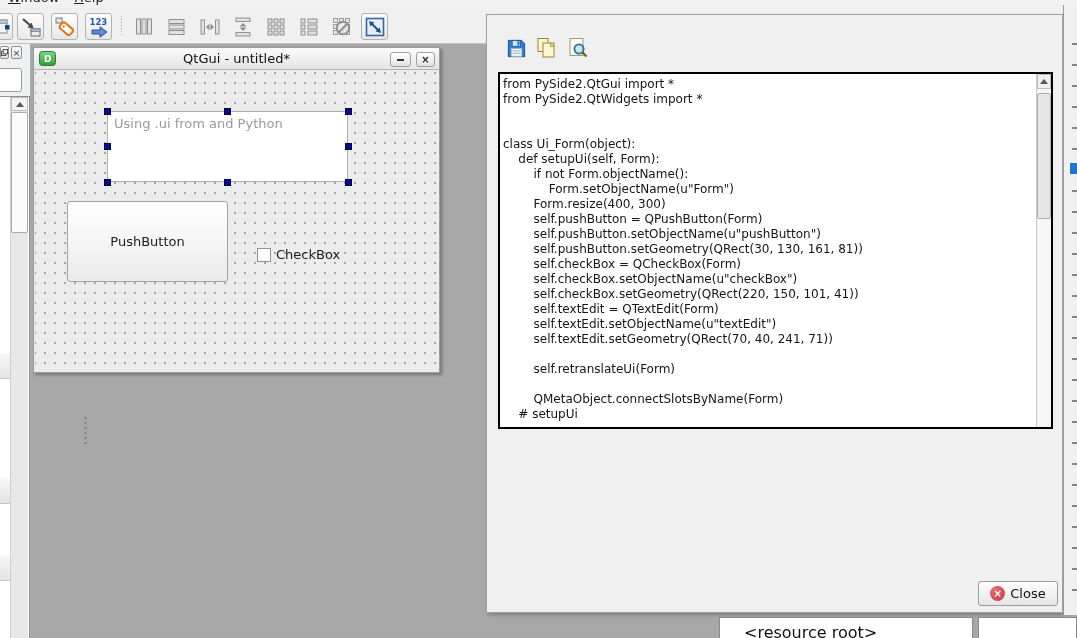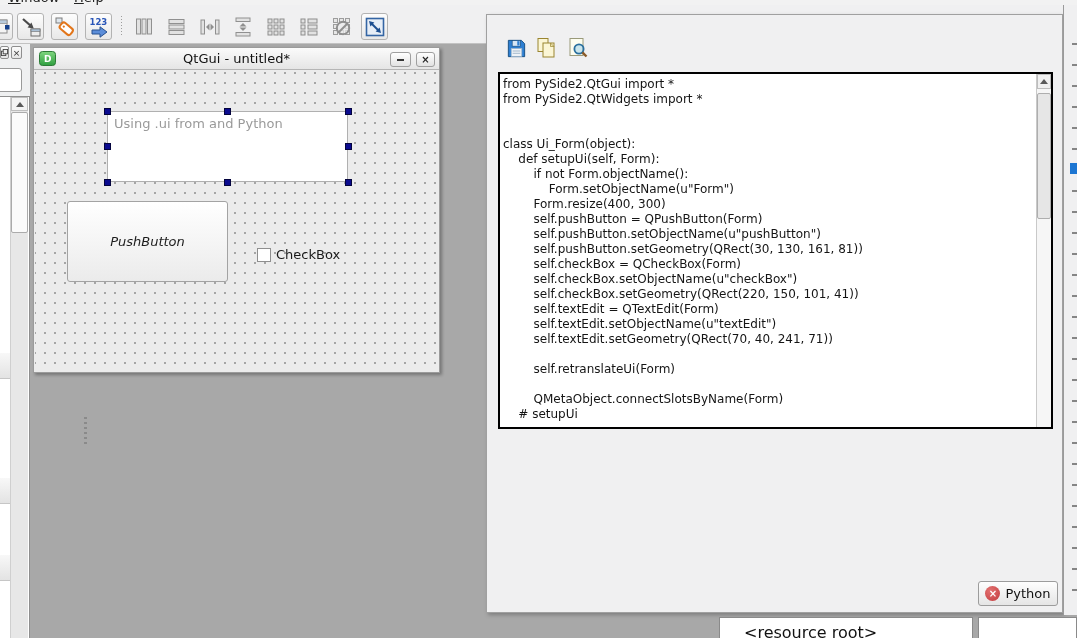--- a/index.html
+++ b/index.html
@@ -42,21 +42,21 @@
   #formwin-title { position:absolute; left:0; top:0; width:100%; height:22px; background:linear-gradient(#fbfbfb,#e5e5e5); border-bottom:1px solid #b5b5b5; display:flex; align-items:center; }
   #formwin-title .title-text { position:absolute; left:0; right:0; text-align:center; font-size:13px; color:#111; }
   .winbtn { position:absolute; top:4px; height:15px; border:1px solid #9f9f9f; border-radius:3px; background:linear-gradient(#ffffff,#e2e2e2); display:flex; align-items:center; justify-content:center; font-size:10px; font-weight:bold; color:#222; }
   #formcanvas { position:absolute; left:1px; top:22px; right:1px; bottom:1px;
     background-color:#ececec;
     background-image:radial-gradient(circle,#a6a6a6 0.9px,transparent 1.1px);
     background-size:10px 10px; background-position:5px 8px; }
   
   #w-textedit { position:absolute; left:73px; top:63px; width:241px; height:71px; background:#fff; border:1px solid #b0b0b0; padding:4px 6px; color:#9a9a9a; font-size:13px; }
   .handle { position:absolute; width:7px; height:7px; background:#0b0b8f; border:1px solid #04043e; }
-  #w-pushbutton { position:absolute; left:33px; top:153px; width:161px; height:81px; border:1px solid #a3a3a3; border-radius:3px; background:linear-gradient(#ffffff,#ebebeb); display:flex; align-items:center; justify-content:center; font-size:13px; color:#1c1c1c;font-style:italic; }
+  #w-pushbutton { position:absolute; left:33px; top:153px; width:161px; height:81px; border:1px solid #a3a3a3; border-radius:3px; background:linear-gradient(#ffffff,#ebebeb); display:flex; align-items:center; justify-content:center; font-size:13px; color:#1c1c1c; }
   #w-checkbox { position:absolute; left:223px; top:173px; width:120px; height:41px; display:flex; align-items:flex-end; }
   #w-checkbox .box { width:14px; height:14px; background:#fff; border:1px solid #8f8f8f; margin-right:5px; }
 
   
   #dialog { left:486px; top:14px; width:577px; height:599px; background:#f0f0f1; border:1px solid #a0a0a0; box-shadow:2px 2px 4px rgba(0,0,0,.25); }
   #dialog .dtool { position:absolute; top:20px; width:26px; height:26px; display:flex; align-items:center; justify-content:center; }
   #codearea { position:absolute; left:11px; top:57px; width:555px; height:357px; background:#fff; border:2px solid #000000; overflow:hidden; }
   #codearea pre { font-family:"DejaVu Sans","Liberation Sans",sans-serif; font-size:12px; line-height:15px; white-space:pre; color:#151515; padding:3px 2px 3px 3px; }
   #code-vsb { position:absolute; right:0; top:0; width:15px; height:500px; background:#f6f6f6; border-left:1px solid #c9c9c9; }
   #code-vsb .sb-btn { position:absolute; left:0; width:14px; height:15px; background:#f0f0f0; border:1px solid #bdbdbd; display:flex; align-items:center; justify-content:center; }
@@ -335,21 +335,21 @@
         </div>
       <div id="code-thumb"></div>
       <div class="sb-btn" style="bottom:0">
           <span class="tri-down"></span>
         </div>
     </div>
   </div>
 
   <div id="close-btn">
     <span class="redx">×</span>
-    <span>Python</span>
+    <span>Close</span>
   </div>
 </div>
 
 <div id="rightstrip" class="abs">
   <div class="ticks"></div>
   <div class="bluemark"></div>
 </div>
 
 <div id="respanel1" class="respanel">
   <span>&lt;resource root&gt;</span>

